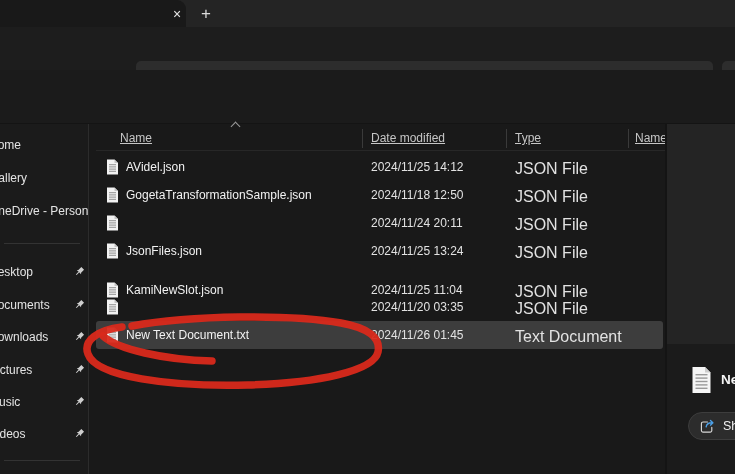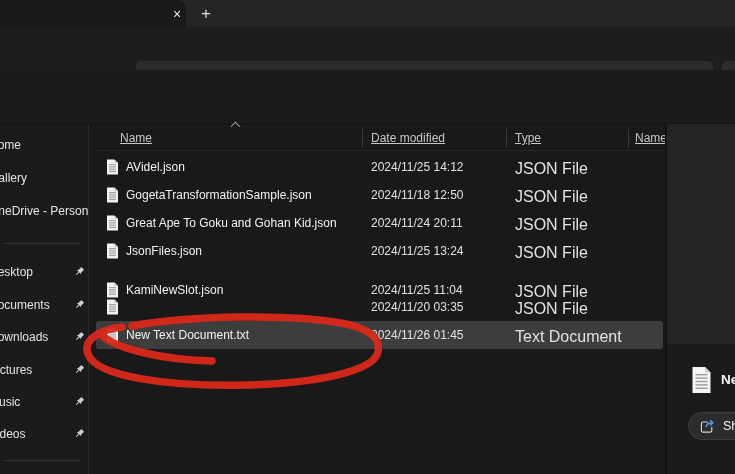--- a/index.html
+++ b/index.html
@@ -341,21 +341,20 @@
           <path d="M1 0.5 H8.5 L12 4 V15.5 H1 Z" fill="#f2f2f2"></path>
           <path d="M8.5 0.5 L12 4 H8.5 Z" fill="#c4c4c4"></path>
           <g fill="#8f8f8f">
             <rect x="3" y="5.2" width="7" height="1"></rect>
             <rect x="3" y="7.4" width="7" height="1"></rect>
             <rect x="3" y="9.6" width="7" height="1"></rect>
             <rect x="3" y="11.8" width="7" height="1"></rect>
           </g>
         </svg>
       </span>
-    <span class="fname">Great Ape To Goku and Gohan Kid.json</span>
     <span class="fdate">2024/11/24 20:11</span>
     <span class="ftype">JSON File</span>
   </div>
   <div class="frow" style="top:237px;">
     <span class="fic">
         <svg width="13" height="16" viewBox="0 0 13 16">
           <path d="M1 0.5 H8.5 L12 4 V15.5 H1 Z" fill="#f2f2f2"></path>
           <path d="M8.5 0.5 L12 4 H8.5 Z" fill="#c4c4c4"></path>
           <g fill="#8f8f8f">
             <rect x="3" y="5.2" width="7" height="1"></rect>

